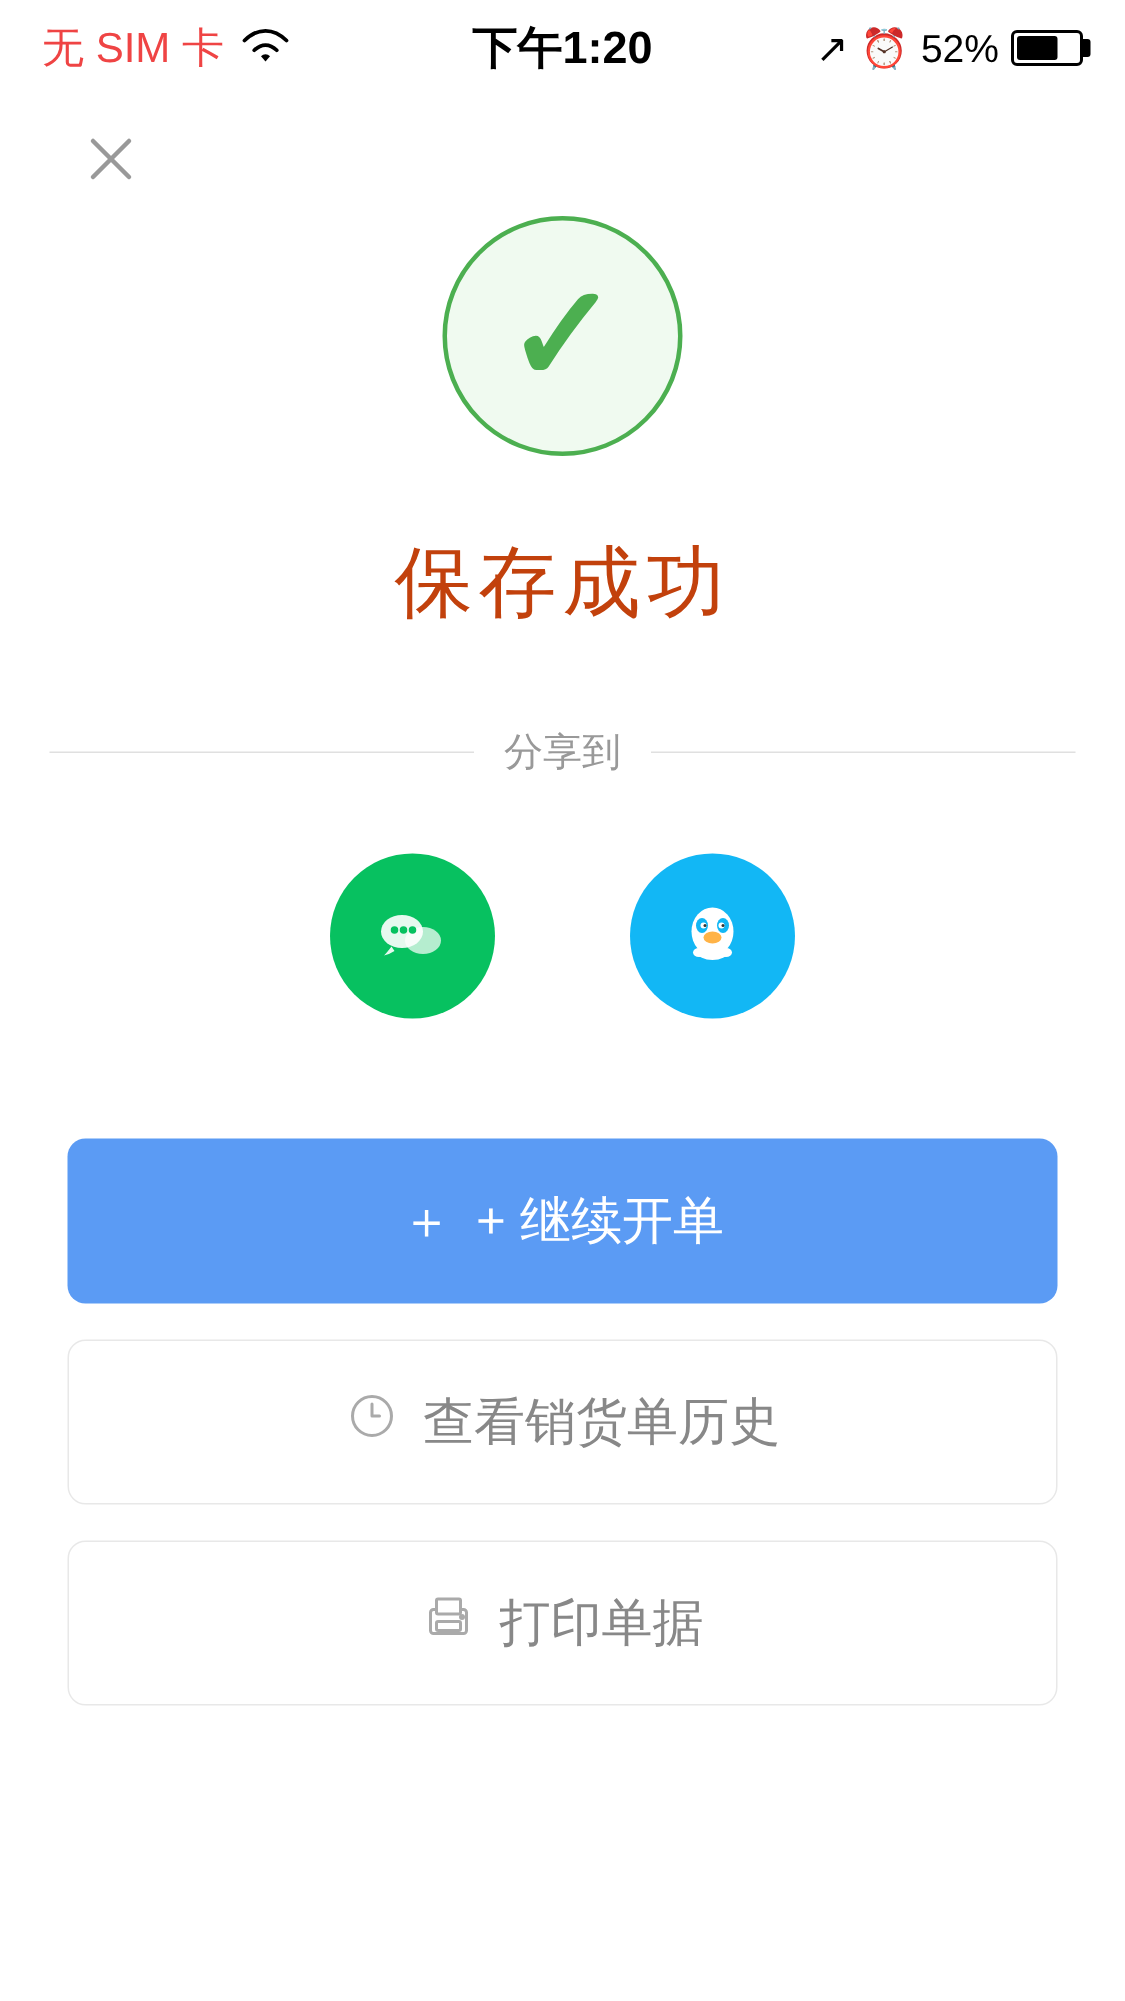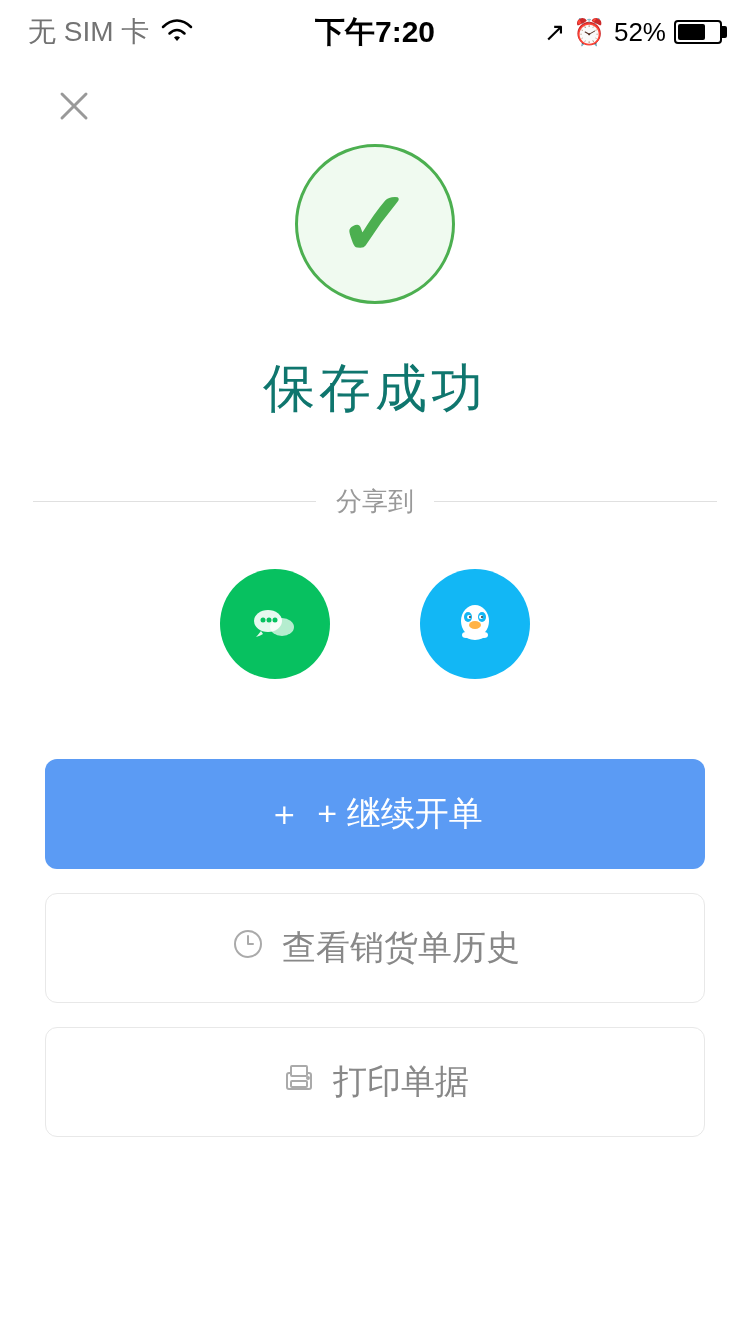--- a/index.html
+++ b/index.html
@@ -22,21 +22,21 @@
       justify-content: space-between;
       padding: 0 28px;
       background: #ffffff;
     }
     .status-left {
       display: flex;
       align-items: center;
       gap: 10px;
       font-size: 28px;
       font-weight: 500;
-      color: #737373;
+      color: #ef4444;
     }
     .status-center {
       font-size: 30px;
       font-weight: 600;
       color: #000;
       position: absolute;
       left: 50%;
       transform: translateX(-50%);
       top: 12px;
     }
@@ -120,21 +120,21 @@
       color: #4CAF50;
       font-size: 90px;
       line-height: 1;
       font-weight: bold;
     }
 
     
     .success-title {
       font-size: 52px;
       font-weight: 500;
-      color: #0f766e;
+      color: #c2410c;
       margin-bottom: 60px;
       letter-spacing: 4px;
     }
 
     
     .share-divider {
       width: 100%;
       display: flex;
       align-items: center;
       padding: 0 33px;
@@ -223,21 +223,21 @@
 
 <div class="status-bar">
   <div class="status-left">
     <span>无 SIM 卡</span>
     <svg class="wifi-icon" viewBox="0 0 36 26" fill="none">
       <path d="M18 22l3-3.5a4 4 0 00-6 0L18 22z" fill="#000"></path>
       <path d="M10.5 14.5C12.7 12.3 15.2 11 18 11s5.3 1.3 7.5 3.5" stroke="#000" stroke-width="2.5" fill="none" stroke-linecap="round"></path>
       <path d="M4 8C8.2 3.8 12.8 1.5 18 1.5S27.8 3.8 32 8" stroke="#000" stroke-width="2.5" fill="none" stroke-linecap="round"></path>
     </svg>
   </div>
-  <div class="status-center">下午7:20</div>
+  <div class="status-center">下午1:20</div>
   <div class="status-right">
     <span>↗</span>
     <span>⏰</span>
     <span>52%</span>
     <div class="battery-bar">
       <div class="battery-fill"></div>
     </div>
   </div>
 </div>
 

